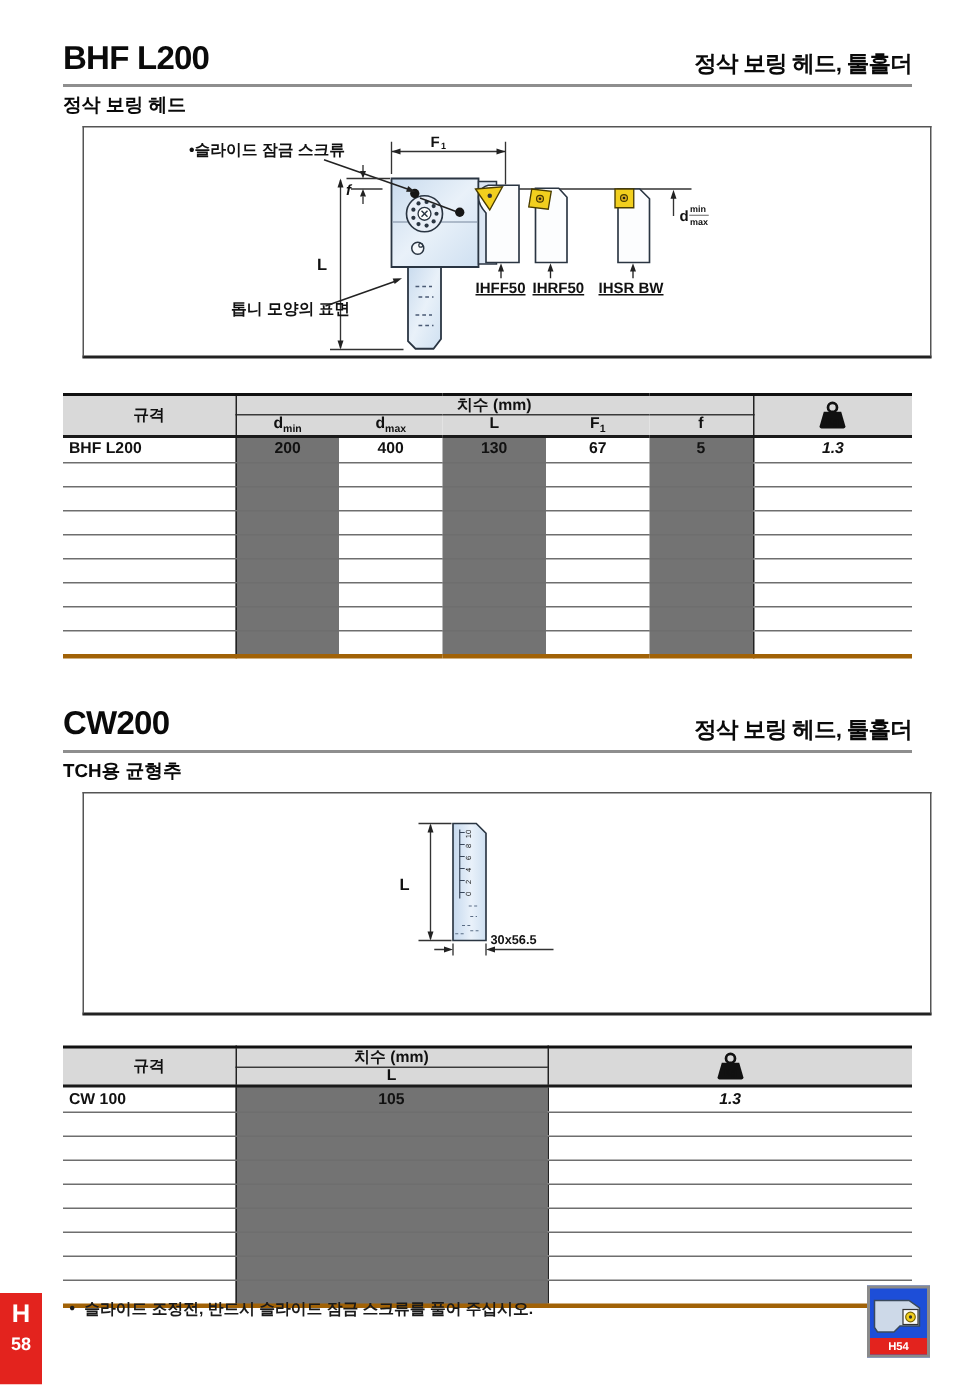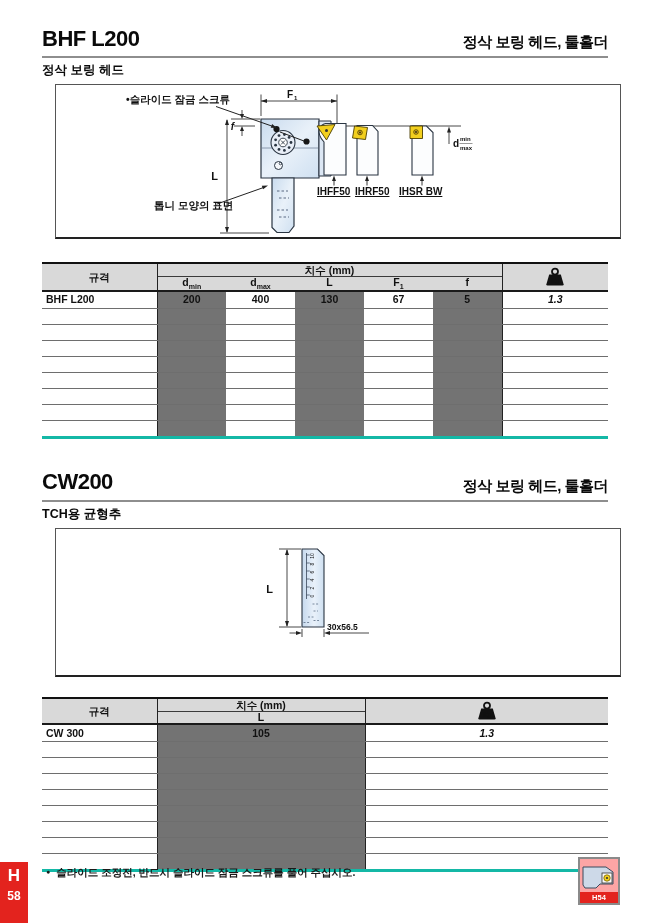--- a/index.html
+++ b/index.html
@@ -8,42 +8,42 @@
   .abs{position:absolute;}
   
   .sec-title{left:42px;font-size:22px;font-weight:bold;letter-spacing:-0.5px;color:#0a0a0a;}
   .sec-cat{right:42px;font-size:15px;font-weight:bold;letter-spacing:-0.5px;color:#0a0a0a;}
   .rule{left:42px;width:566px;height:2px;background:#8e8e8e;}
   .sec-sub{left:42px;font-size:12.5px;font-weight:bold;color:#0a0a0a;}
   
   .diag-box{left:42px;width:564px;background:#fff;border:1px solid #555;border-bottom:2.5px solid #222;margin-left:13px;}
   
   .spec-table{position:absolute;left:42px;width:566px;border-collapse:collapse;table-layout:fixed;
-              border-top:2px solid #111;border-bottom:3px solid #14b8a6;}
+              border-top:2px solid #111;border-bottom:3px solid #a16207;}
   .spec-table th,.spec-table td{padding:0;font-size:10.5px;line-height:1;}
   .spec-table thead th{background:#d9d9d9;font-weight:bold;color:#111;}
   .spec-table thead{border-bottom:2px solid #1a1a1a;}
   .row-h{height:13px;}
   .h2 th{border-top:1.2px solid #3a3a3a;}
   .spec-h{border-right:1.5px solid #222;}
   .kg-h{border-left:1.5px solid #222;}
   .spec-table thead th sub{font-size:7px;}
   .spec-table tbody td{border-bottom:1px solid #6e6e6e;text-align:center;font-weight:bold;height:15px;}
   .spec-table tbody tr.data-row td{height:16px;}
   .spec-table tbody td:first-child{text-align:left;padding-left:4px;border-right:1.5px solid #222;}
   .spec-table tbody td:last-child{border-left:1.5px solid #222;font-style:italic;}
   .band{background:#737373;}
   .kg-h .kgwrap{display:flex;align-items:center;justify-content:center;height:100%;}
   
   .footer-note{left:46px;top:866px;font-size:10.5px;font-weight:bold;color:#1a1a1a;}
   .footer-note .bullet{font-size:7px;vertical-align:2px;margin-right:6px;}
   .page-tab{left:0;top:862px;width:28px;height:61px;background:#e3231e;color:#fff;text-align:center;}
   .page-tab .ch{font-size:17px;font-weight:bold;margin-top:5px;line-height:17px;}
   .page-tab .pg{font-size:12px;font-weight:bold;margin-top:6px;line-height:12px;}
-  .ref-icon{left:578px;top:857px;width:42px;height:48px;border:2px solid #8a8a8a;background:#fca5a5;box-sizing:border-box;}
+  .ref-icon{left:578px;top:857px;width:42px;height:48px;border:2px solid #8a8a8a;background:#1d4ed8;box-sizing:border-box;}
   .ref-icon .band-red{position:absolute;left:0;right:0;bottom:0;height:11px;background:#e3231e;
                       color:#fff;font-size:7.5px;font-weight:bold;text-align:center;line-height:11px;}
   svg text{font-family:"Liberation Sans","DejaVu Sans",sans-serif;fill:#111;}
   .lbl{font-size:10.5px;font-weight:bold;}
   .dimL{font-size:11px;font-weight:bold;}
   .dimF{font-size:10px;font-weight:bold;}
   .ital{font-style:italic;}
   .holderlbl{font-size:10px;font-weight:bold;text-decoration:underline;}
   .tiny{font-size:6px;font-weight:bold;}
   .scalenum{font-size:5px;}
@@ -379,21 +379,21 @@
         </svg>
           </div>
       </th>
     </tr>
     <tr class="row-h h2">
       <th>L</th>
     </tr>
   </thead>
   <tbody>
     <tr class="data-row">
-      <td>CW 300</td>
+      <td>CW 100</td>
       <td class="band">105</td>
       <td>1.3</td>
     </tr>
   <tr>
         <td></td>
         <td class="band"></td>
         <td></td>
       </tr>
       <tr>
         <td></td>

